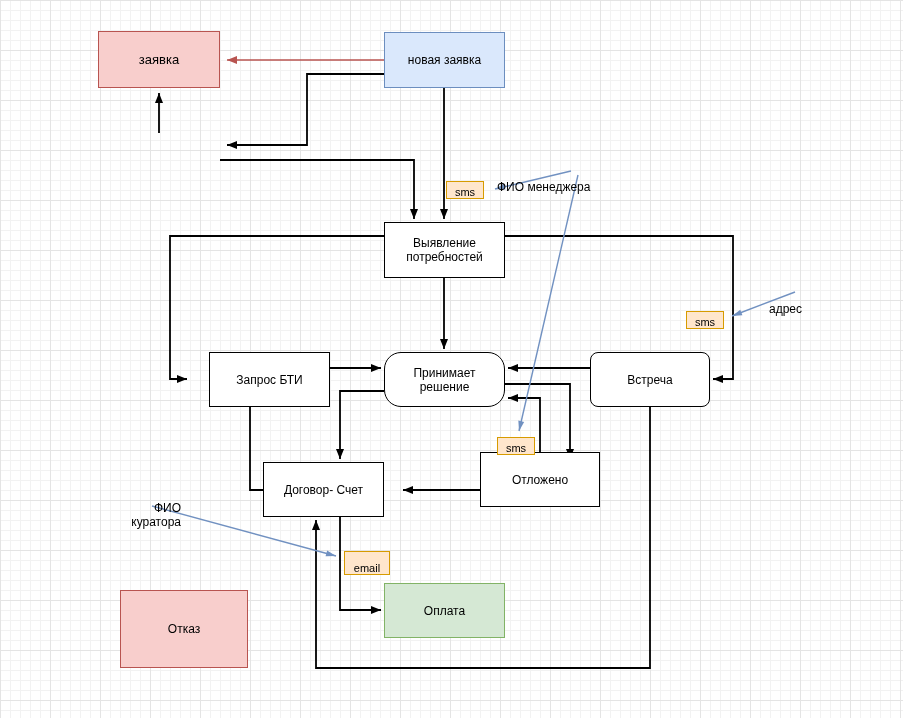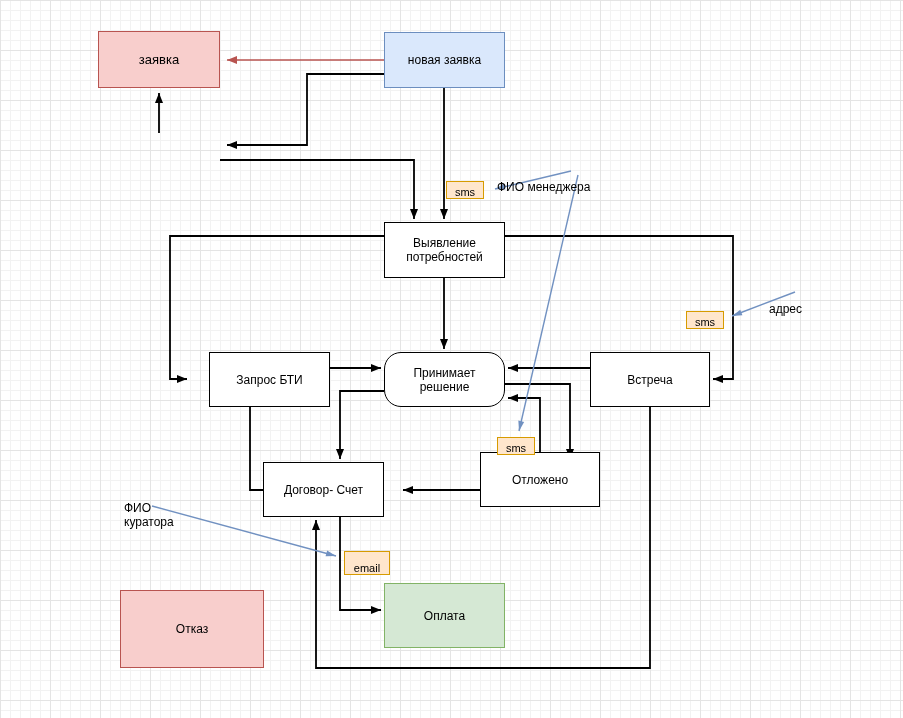--- a/index.html
+++ b/index.html
@@ -100,50 +100,50 @@
   </div>
 
   <div class="node" style="left:190px;top:352px;width:121px;height:55px;margin-left:19px;">
     <span class="lbl">Запрос БТИ</span>
   </div>
 
   <div class="node" style="left:384px;top:352px;width:121px;height:55px;border-radius:17px;">
     <span class="lbl w84">Принимает решение</span>
   </div>
 
-  <div class="node" style="left:590px;top:352px;width:120px;height:55px;">
+  <div class="node" style="left:590px;top:352px;width:120px;height:55px;border-radius:8px;">
     <span class="lbl">Встреча</span>
   </div>
 
   <div class="node" style="left:263px;top:462px;width:121px;height:55px;">
     <span class="lbl">Договор- Счет</span>
   </div>
 
   <div class="node" style="left:480px;top:452px;width:120px;height:55px;">
     <span class="lbl">Отложено</span>
   </div>
 
-  <div class="node node-green" style="left:384px;top:583px;width:121px;height:65px;">
+  <div class="node node-green" style="left:384px;top:583px;width:121px;height:55px;">
     <span class="lbl">Оплата</span>
   </div>
 
-  <div class="node node-red" style="left:120px;top:590px;width:144px;height:78px;">
+  <div class="node node-red" style="left:120px;top:590px;width:128px;height:78px;">
     <span class="lbl">Отказ</span>
   </div>
 
   <div class="badge" style="left:446px;top:181px;width:38px;height:18px;">
     <span>sms</span>
   </div>
   <div class="badge" style="left:686px;top:311px;width:38px;height:18px;">
     <span>sms</span>
   </div>
   <div class="badge" style="left:497px;top:437px;width:38px;height:18px;">
     <span>sms</span>
   </div>
   <div class="badge" style="left:344px;top:551px;width:46px;height:24px;">
     <span>email</span>
   </div>
 
   <div class="note" style="left:497px;top:149px;">ФИО менеджера</div>
   <div class="note" style="left:769px;top:271px;text-align:right;">адрес</div>
-  <div class="note" style="left:124px;top:470px;width:74px;text-align:left;white-space:normal;">ФИО куратора</div>
+  <div class="note" style="left:107px;top:470px;width:74px;text-align:right;white-space:normal;">ФИО куратора</div>
 
 </div>
 
 </body></html>

